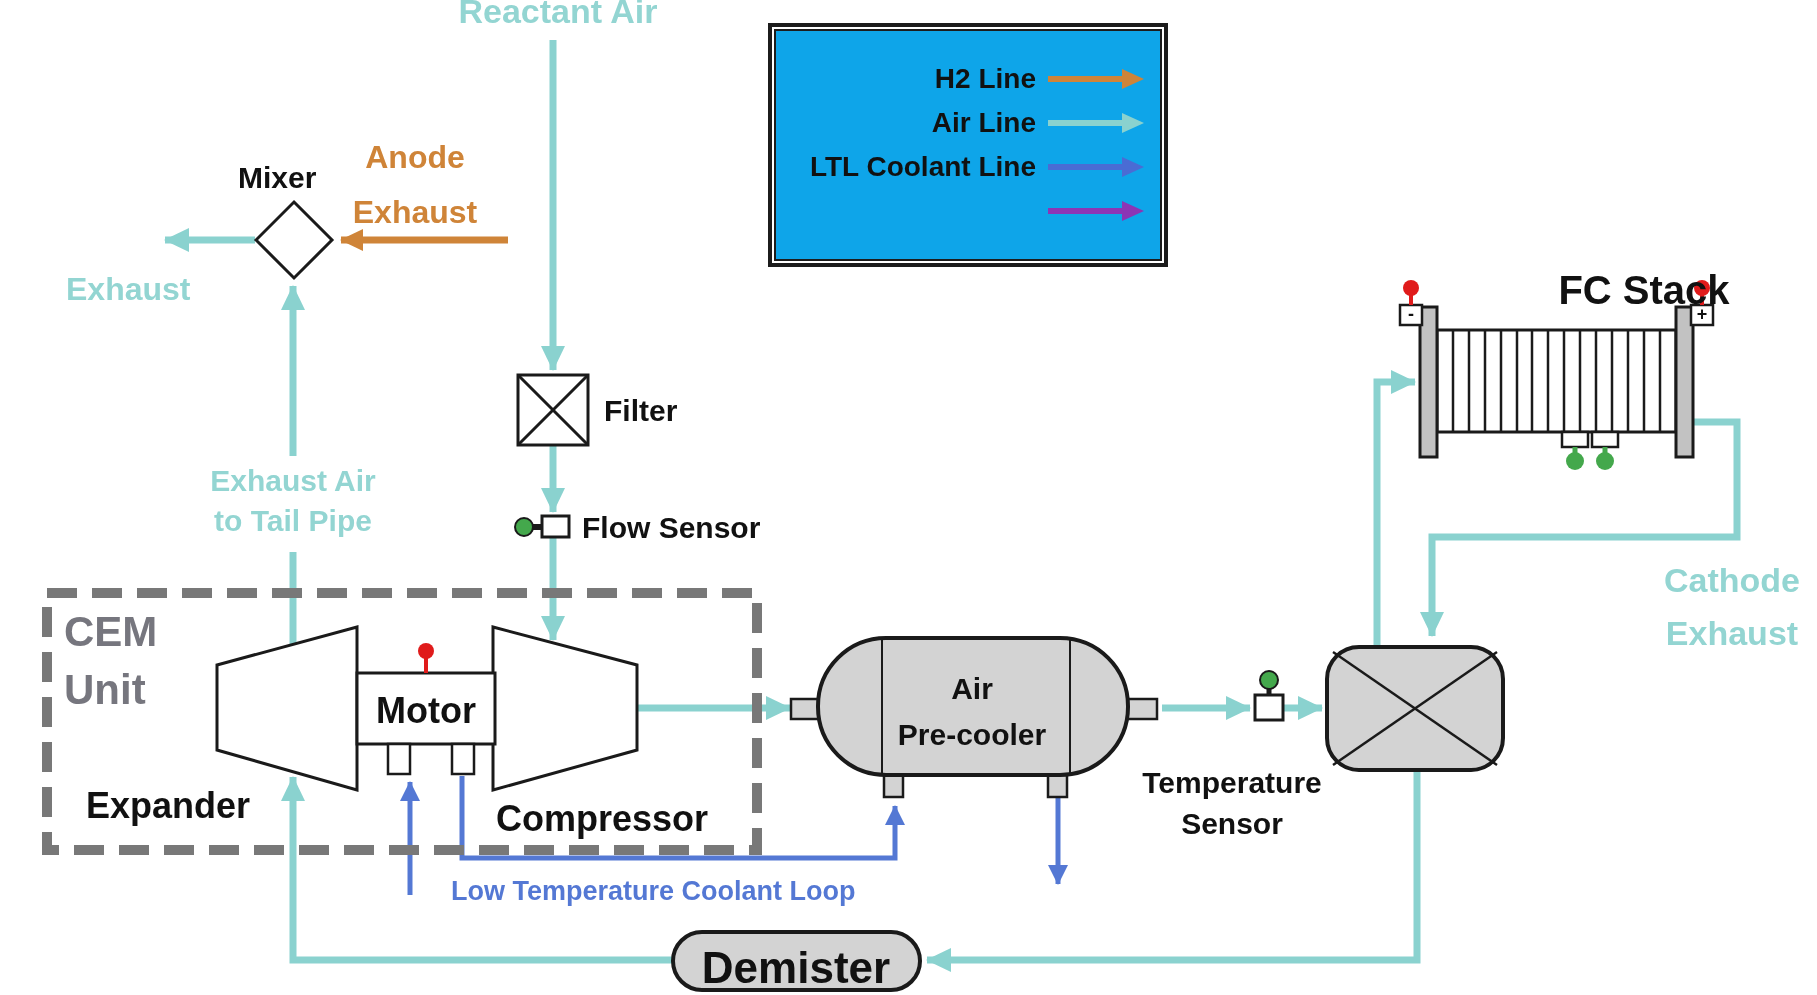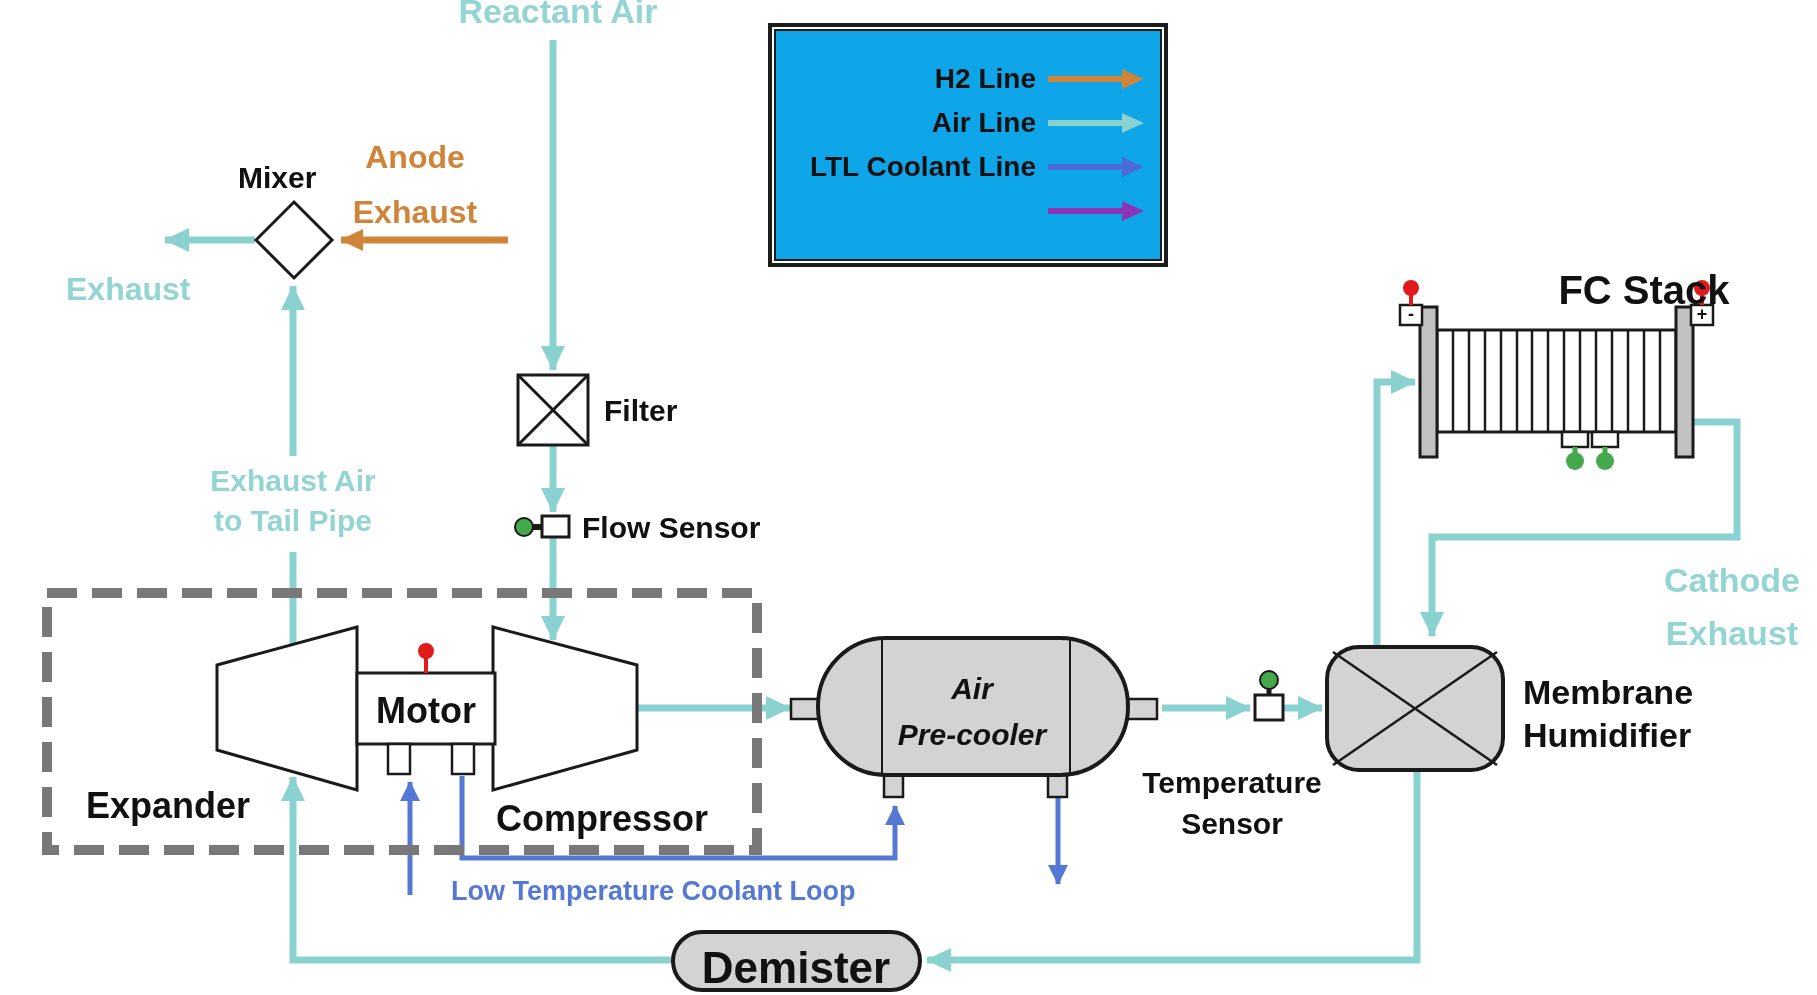--- a/index.html
+++ b/index.html
@@ -206,41 +206,41 @@
 
   <div class="lbl teal ctr" style="left:293px;top:461px;font-size:30px;line-height:40px;">
     <span class="line">Exhaust Air</span>
     <span class="line">to Tail Pipe</span>
   </div>
 
   <div class="lbl" style="left:604px;top:394px;font-size:30px;">Filter</div>
 
   <div class="lbl" style="left:582px;top:511px;font-size:30px;">Flow Sensor</div>
 
+  <div class="lbl gray" style="left:64px;top:603px;font-size:42px;line-height:58px;">
+    <span class="line">CEM</span>
+    <span class="line">Unit</span>
+  </div>
 
   <div class="lbl" style="left:86px;top:785px;font-size:36px;text-align:right;">Expander</div>
 
   <div class="lbl ctr" style="left:426px;top:690px;font-size:36px;">Motor</div>
 
   <div class="lbl" style="left:496px;top:798px;font-size:36px;">Compressor</div>
 
-  <div class="lbl ctr" style="left:972px;top:666px;font-size:30px;line-height:46px;font-style:italic;">
+  <div class="lbl ctr" style="left:972px;top:666px;font-size:30px;line-height:46px;">
     <span class="line">Air</span>
     <span class="line">Pre-cooler</span>
   </div>
 
   <div class="lbl ctr" style="left:1232px;top:762px;font-size:30px;line-height:41px;">
     <span class="line">Temperature</span>
     <span class="line">Sensor</span>
   </div>
 
-  <div class="lbl" style="left:1523px;top:671px;font-size:34px;line-height:43px;">
-    <span class="line">Membrane</span>
-    <span class="line">Humidifier</span>
-  </div>
 
   <div class="lbl ctr" style="left:1644px;top:268px;font-size:40px;">FC Stack</div>
 
   <div class="lbl teal ctr" style="left:1732px;top:554px;font-size:34px;line-height:53px;">
     <span class="line">Cathode</span>
     <span class="line">Exhaust</span>
   </div>
 
   <div class="lbl ctr" style="left:796px;top:943px;font-size:44px;">Demister</div>
 

